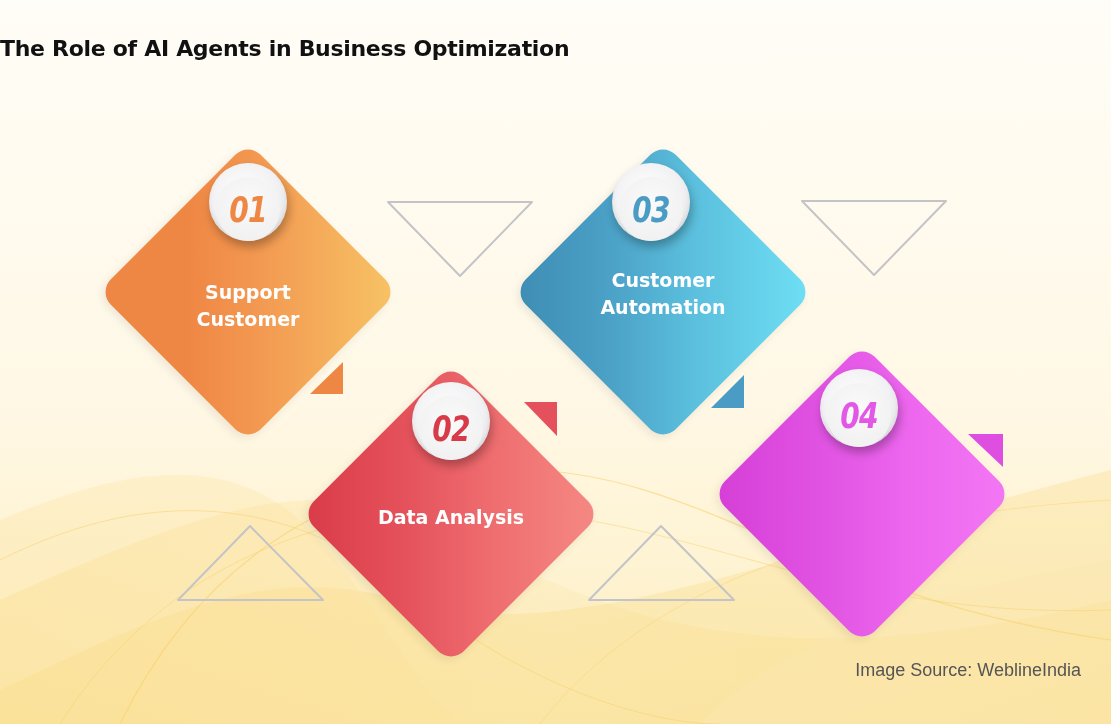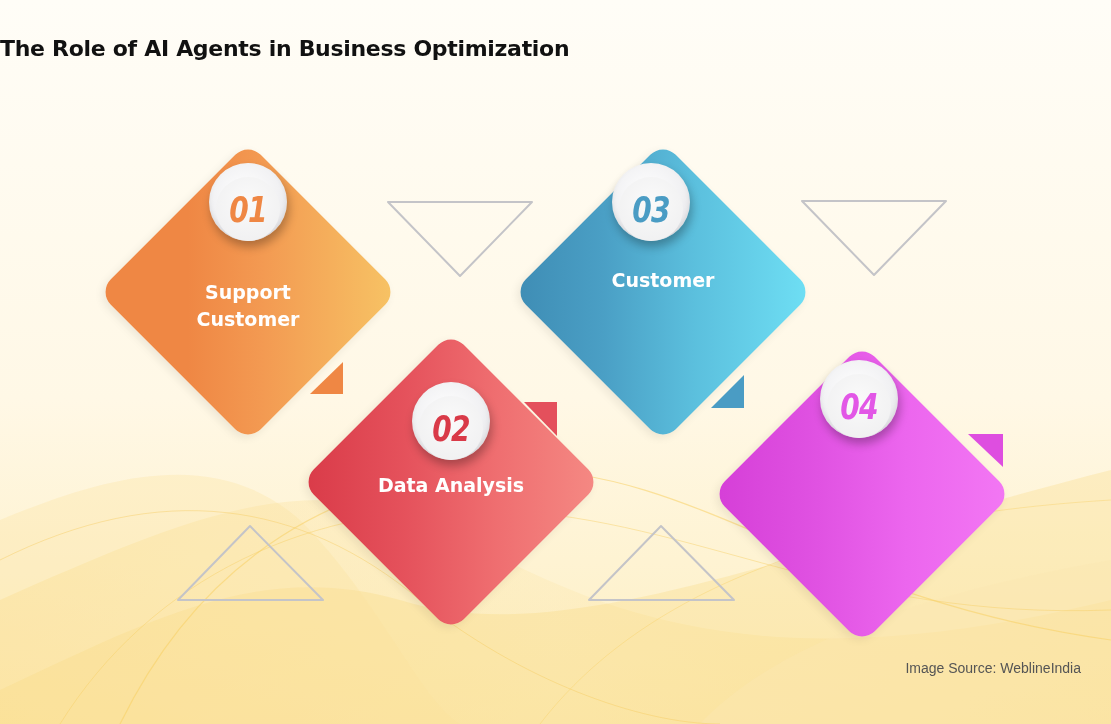--- a/index.html
+++ b/index.html
@@ -37,21 +37,21 @@
     display: flex; align-items: center; justify-content: center;
   }
   .badge-num {
     font-family: "DejaVu Sans", sans-serif; font-weight: bold;
     font-size: 36px; transform: scaleX(0.78); letter-spacing: -1px;
   }
   .corner-tri { position: absolute; }
   .outline-tri { position: absolute; }
   .source {
     position: absolute; right: 30px; top: 660px;
-    font-size: 14px; color: #555;
+    font-size: 18px; color: #555;
   }
 </style>
 </head>
 <body>
 
 <svg class="bg" width="1111" height="724" viewBox="0 0 1111 724">
   <defs>
     <linearGradient id="bgfade" x1="0" y1="0" x2="0" y2="1">
       <stop offset="0" stop-color="#fffdf7"></stop>
       <stop offset="0.55" stop-color="#fff8e6"></stop>
@@ -112,42 +112,43 @@
 <div class="badge" style="left:209px;top:163px">
   <div class="badge-inner">
     <span class="badge-num" style="color:#ef8744">01</span>
   </div>
 </div>
 
 <div class="diamond-wrap" style="left:513px;top:142px">
   <div class="diamond" style="background:linear-gradient(225deg,#6fe0f5 0%,#5bbfdd 40%,#4a9fc5 70%,#3e8cb4 100%);"></div>
   <div class="d-label" style="top:125px">
     <div>Customer</div>
+    <div>Automation</div>
   </div>
 </div>
 <div class="badge" style="left:612px;top:163px">
   <div class="badge-inner">
     <span class="badge-num" style="color:#4a9cc4">03</span>
   </div>
 </div>
 
-<div class="diamond-wrap" style="left:301px;top:332px">
+<div class="diamond-wrap" style="left:301px;top:364px">
   <div class="diamond" style="background:linear-gradient(225deg,#f58a84 0%,#ef6e70 35%,#e5525c 65%,#d93a48 100%);"></div>
   <div class="d-label" style="top:140px">
     <div>Data Analysis</div>
   </div>
 </div>
 <div class="badge" style="left:412px;top:382px">
   <div class="badge-inner">
     <span class="badge-num" style="color:#d93a48">02</span>
   </div>
 </div>
 
 <div class="diamond-wrap" style="left:712px;top:344px">
   <div class="diamond" style="background:linear-gradient(225deg,#f378f4 0%,#ec66ee 35%,#e052e2 65%,#d53ed7 100%);"></div>
 </div>
-<div class="badge" style="left:820px;top:360px">
+<div class="badge" style="left:820px;top:369px">
   <div class="badge-inner">
     <span class="badge-num" style="color:#e257e6">04</span>
   </div>
 </div>
 
 <div class="source">Image Source: WeblineIndia</div>
 
 </body></html>

